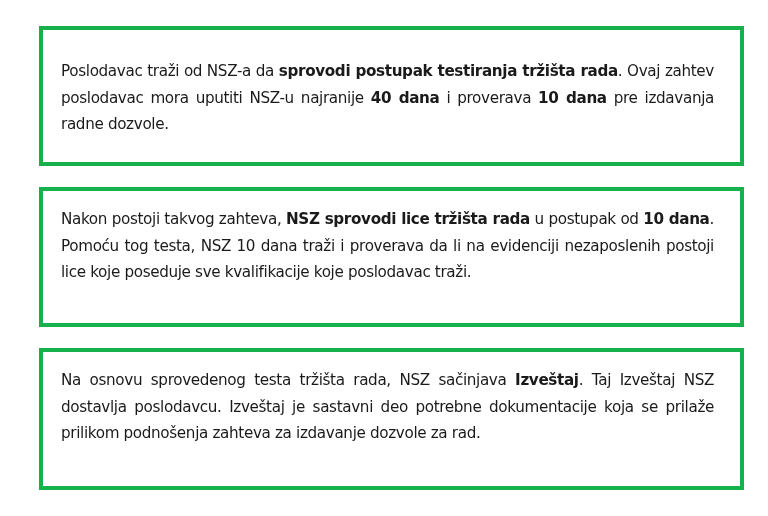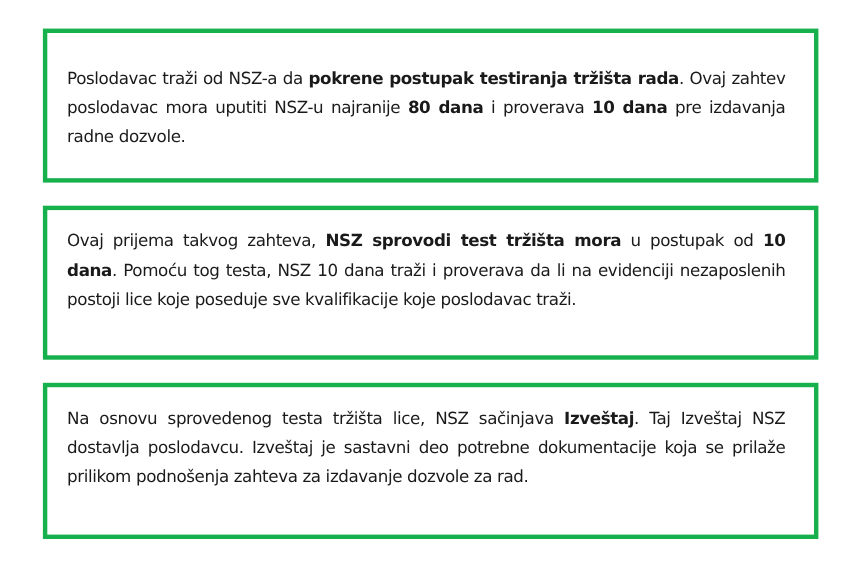--- a/index.html
+++ b/index.html
@@ -38,22 +38,22 @@
     #box1 p { padding-top: 28px; }
     #box2 { top: 187px; height: 132px; }
     #box2 p { padding-top: 15px; }
     #box3 { top: 348px; height: 134px; }
     #box3 p { padding-top: 15px; }
   </style>
 </head>
 <body>
 
 <div id="box1" class="box">
-  <p><span>Poslodavac traži od NSZ-a da </span><b>pokrene postupak testiranja tržišta rada</b><span>. Ovaj zahtev poslodavac mora uputiti NSZ-u najranije </span><b>80 dana</b><span> i proverava </span><b>10 dana</b><span> pre izdavanja radne dozvole.</span></p>
+  <p><span>Poslodavac traži od NSZ-a da </span><b>sprovodi postupak testiranja tržišta rada</b><span>. Ovaj zahtev poslodavac mora uputiti NSZ-u najranije </span><b>40 dana</b><span> i proverava </span><b>10 dana</b><span> pre izdavanja radne dozvole.</span></p>
 </div>
 
 <div id="box2" class="box">
-  <p><span>Ovaj prijema takvog zahteva, </span><b>NSZ sprovodi test tržišta mora</b><span> u postupak od </span><b>10 dana</b><span>. Pomoću tog testa, NSZ 10 dana traži i proverava da li na evidenciji nezaposlenih postoji lice koje poseduje sve kvalifikacije koje poslodavac traži.</span></p>
+  <p><span>Nakon postoji takvog zahteva, </span><b>NSZ sprovodi lice tržišta rada</b><span> u postupak od </span><b>10 dana</b><span>. Pomoću tog testa, NSZ 10 dana traži i proverava da li na evidenciji nezaposlenih postoji lice koje poseduje sve kvalifikacije koje poslodavac traži.</span></p>
 </div>
 
 <div id="box3" class="box">
-  <p><span>Na osnovu sprovedenog testa tržišta lice, NSZ sačinjava </span><b>Izveštaj</b><span>. Taj Izveštaj NSZ dostavlja poslodavcu. Izveštaj je sastavni deo potrebne dokumentacije koja se prilaže prilikom podnošenja zahteva za izdavanje dozvole za rad.</span></p>
+  <p><span>Na osnovu sprovedenog testa tržišta rada, NSZ sačinjava </span><b>Izveštaj</b><span>. Taj Izveštaj NSZ dostavlja poslodavcu. Izveštaj je sastavni deo potrebne dokumentacije koja se prilaže prilikom podnošenja zahteva za izdavanje dozvole za rad.</span></p>
 </div>
 
 </body></html>

